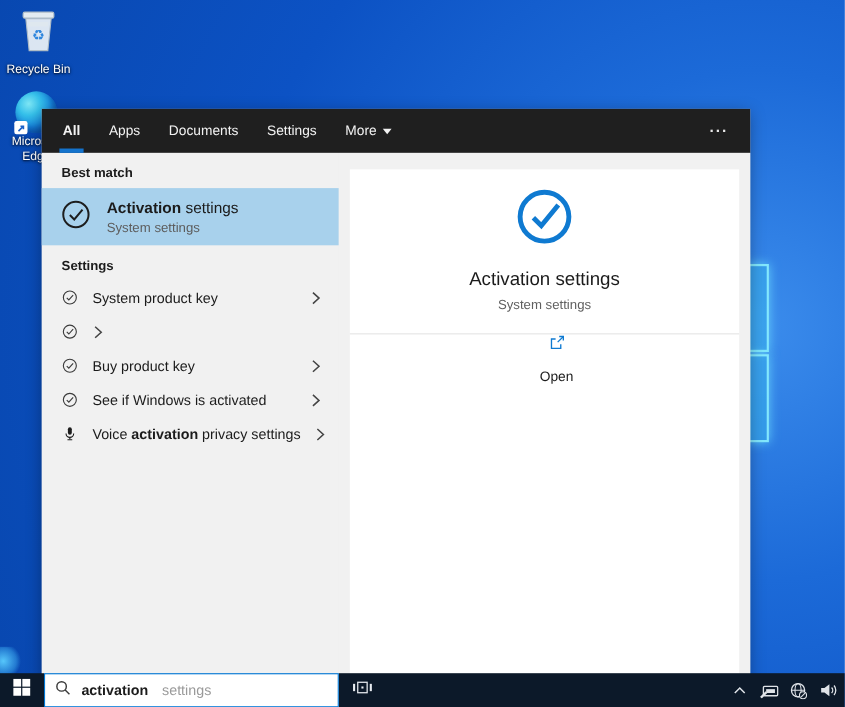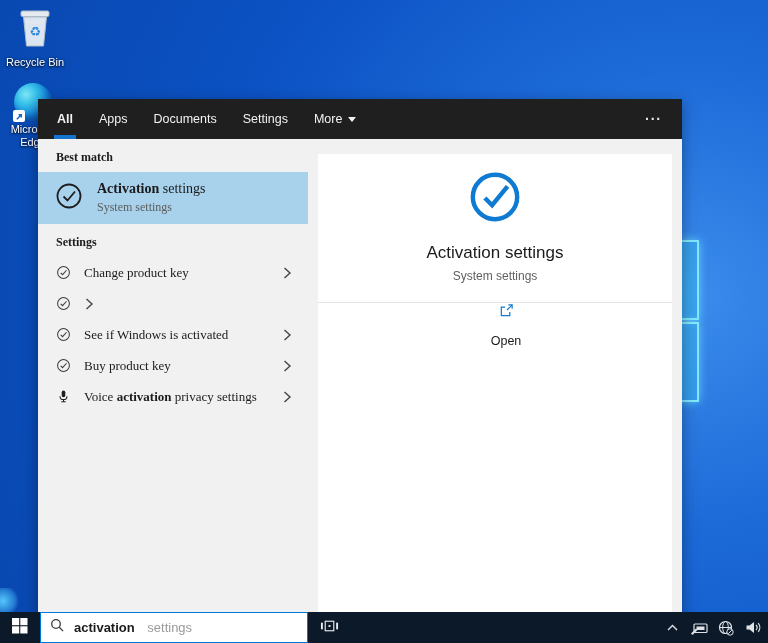--- a/index.html
+++ b/index.html
@@ -43,21 +43,21 @@
   .tab.active::after { content:""; position:absolute; left:10px; right:10px; bottom:0;
     height:4px; background:#1473cc; }
   .tab .caret { width:0; height:0; margin-left:6px; border-left:4px solid transparent;
     border-right:4px solid transparent; border-top:5px solid #f2f2f2; }
   #tab-overflow { margin-left:auto; display:flex; align-items:center; padding:0 20px;
     color:#e8e8e8; font-size:14px; font-weight:bold; letter-spacing:1px; cursor:pointer; }
 
   #flyout-body { display:flex; height:497px; }
 
   
-  #left-pane { width:270px; background:#f1f1f1;font-family:Liberation Serif, serif; }
+  #left-pane { width:270px; background:#f1f1f1; }
   .section-label { padding:11px 0 7px 18px; font-size:12px; font-weight:bold; color:#1b1b1b; }
   #best-match-row { height:52px; background:#a8d1ec; display:flex; align-items:center;
     padding-left:16px; gap:13px; cursor:pointer; }
   .bm-text .bm-title { font-size:14px; color:#1b1b1b; }
   .bm-text .bm-title b { font-weight:bold; }
   .bm-text .bm-sub { font-size:12px; color:#5d5d5d; margin-top:3px; }
   .result-row { height:31px; display:flex; align-items:center; padding:0 16px 0 18px;
     gap:13px; font-size:13px; color:#1b1b1b; cursor:pointer; }
   .result-row .row-text { flex:1; }
   .row-text span { white-space:pre; }
@@ -162,21 +162,21 @@
 
       <div class="section-label">Settings</div>
 
       <div class="result-row">
         <span class="row-icon">
           <svg width="15" height="15" viewBox="0 0 16 16">
               <circle cx="8" cy="8" r="6.3" fill="none" stroke="#3c3c3c" stroke-width="1.1"></circle>
               <path d="M5 8.3 L7 10.3 L11.2 5.6" fill="none" stroke="#3c3c3c" stroke-width="1.1"></path>
             </svg>
         </span>
-        <span class="row-text"><span>Change product key</span><span class="seg-bold"></span><span></span></span>
+        <span class="row-text"><span>System product key</span><span class="seg-bold"></span><span></span></span>
         <span class="chevron">
           <svg width="10" height="14" viewBox="0 0 10 14">
               <path d="M2.5 2 L8 7 L2.5 12" fill="none" stroke="#444" stroke-width="1.4"></path>
             </svg>
         </span>
       </div>
 
       <div class="result-row">
         <span class="row-icon">
           <svg width="15" height="15" viewBox="0 0 16 16">
@@ -191,36 +191,36 @@
         </span>
       </div>
 
       <div class="result-row">
         <span class="row-icon">
           <svg width="15" height="15" viewBox="0 0 16 16">
               <circle cx="8" cy="8" r="6.3" fill="none" stroke="#3c3c3c" stroke-width="1.1"></circle>
               <path d="M5 8.3 L7 10.3 L11.2 5.6" fill="none" stroke="#3c3c3c" stroke-width="1.1"></path>
             </svg>
         </span>
-        <span class="row-text"><span>See if Windows is activated</span><span class="seg-bold"></span><span></span></span>
+        <span class="row-text"><span>Buy product key</span><span class="seg-bold"></span><span></span></span>
         <span class="chevron">
           <svg width="10" height="14" viewBox="0 0 10 14">
               <path d="M2.5 2 L8 7 L2.5 12" fill="none" stroke="#444" stroke-width="1.4"></path>
             </svg>
         </span>
       </div>
 
       <div class="result-row">
         <span class="row-icon">
           <svg width="15" height="15" viewBox="0 0 16 16">
               <circle cx="8" cy="8" r="6.3" fill="none" stroke="#3c3c3c" stroke-width="1.1"></circle>
               <path d="M5 8.3 L7 10.3 L11.2 5.6" fill="none" stroke="#3c3c3c" stroke-width="1.1"></path>
             </svg>
         </span>
-        <span class="row-text"><span>Buy product key</span><span class="seg-bold"></span><span></span></span>
+        <span class="row-text"><span>See if Windows is activated</span><span class="seg-bold"></span><span></span></span>
         <span class="chevron">
           <svg width="10" height="14" viewBox="0 0 10 14">
               <path d="M2.5 2 L8 7 L2.5 12" fill="none" stroke="#444" stroke-width="1.4"></path>
             </svg>
         </span>
       </div>
 
       <div class="result-row">
         <span class="row-icon">
           <svg width="15" height="15" viewBox="0 0 16 16">

